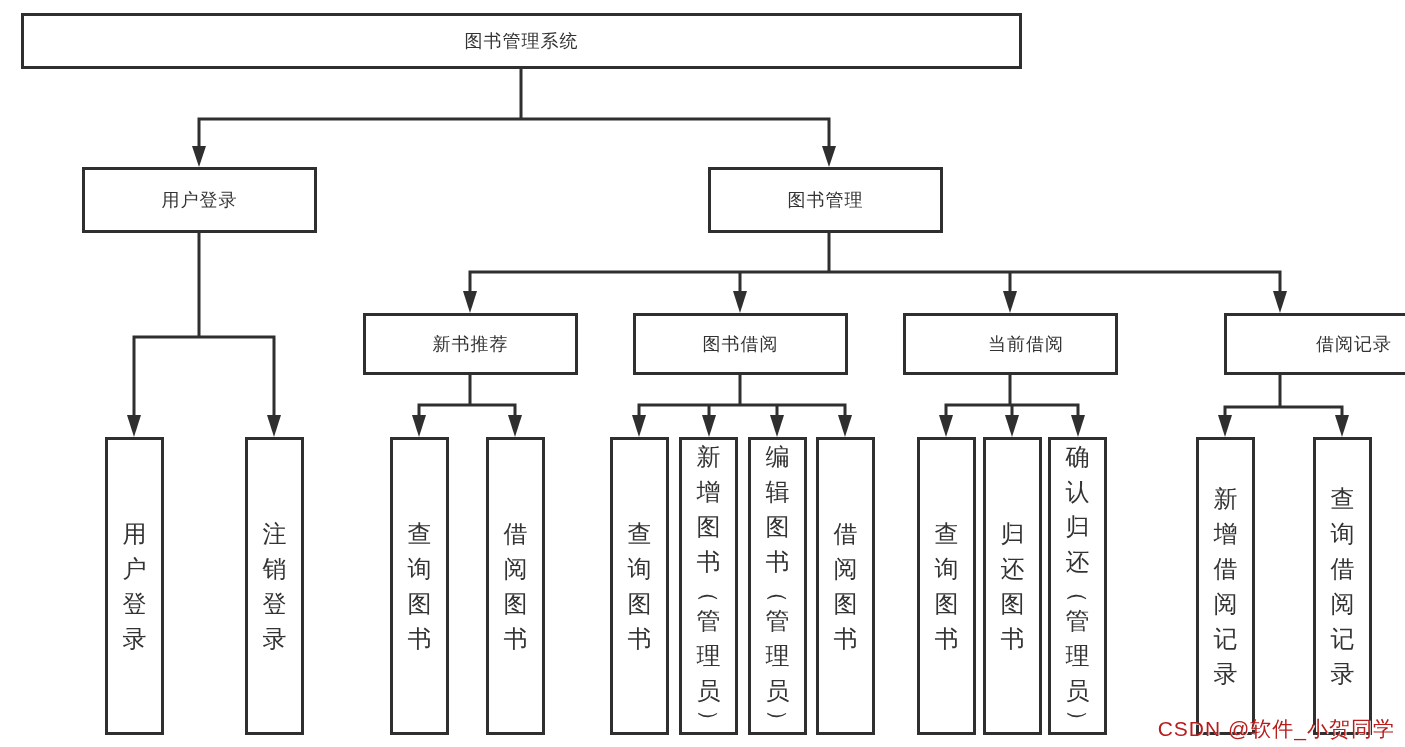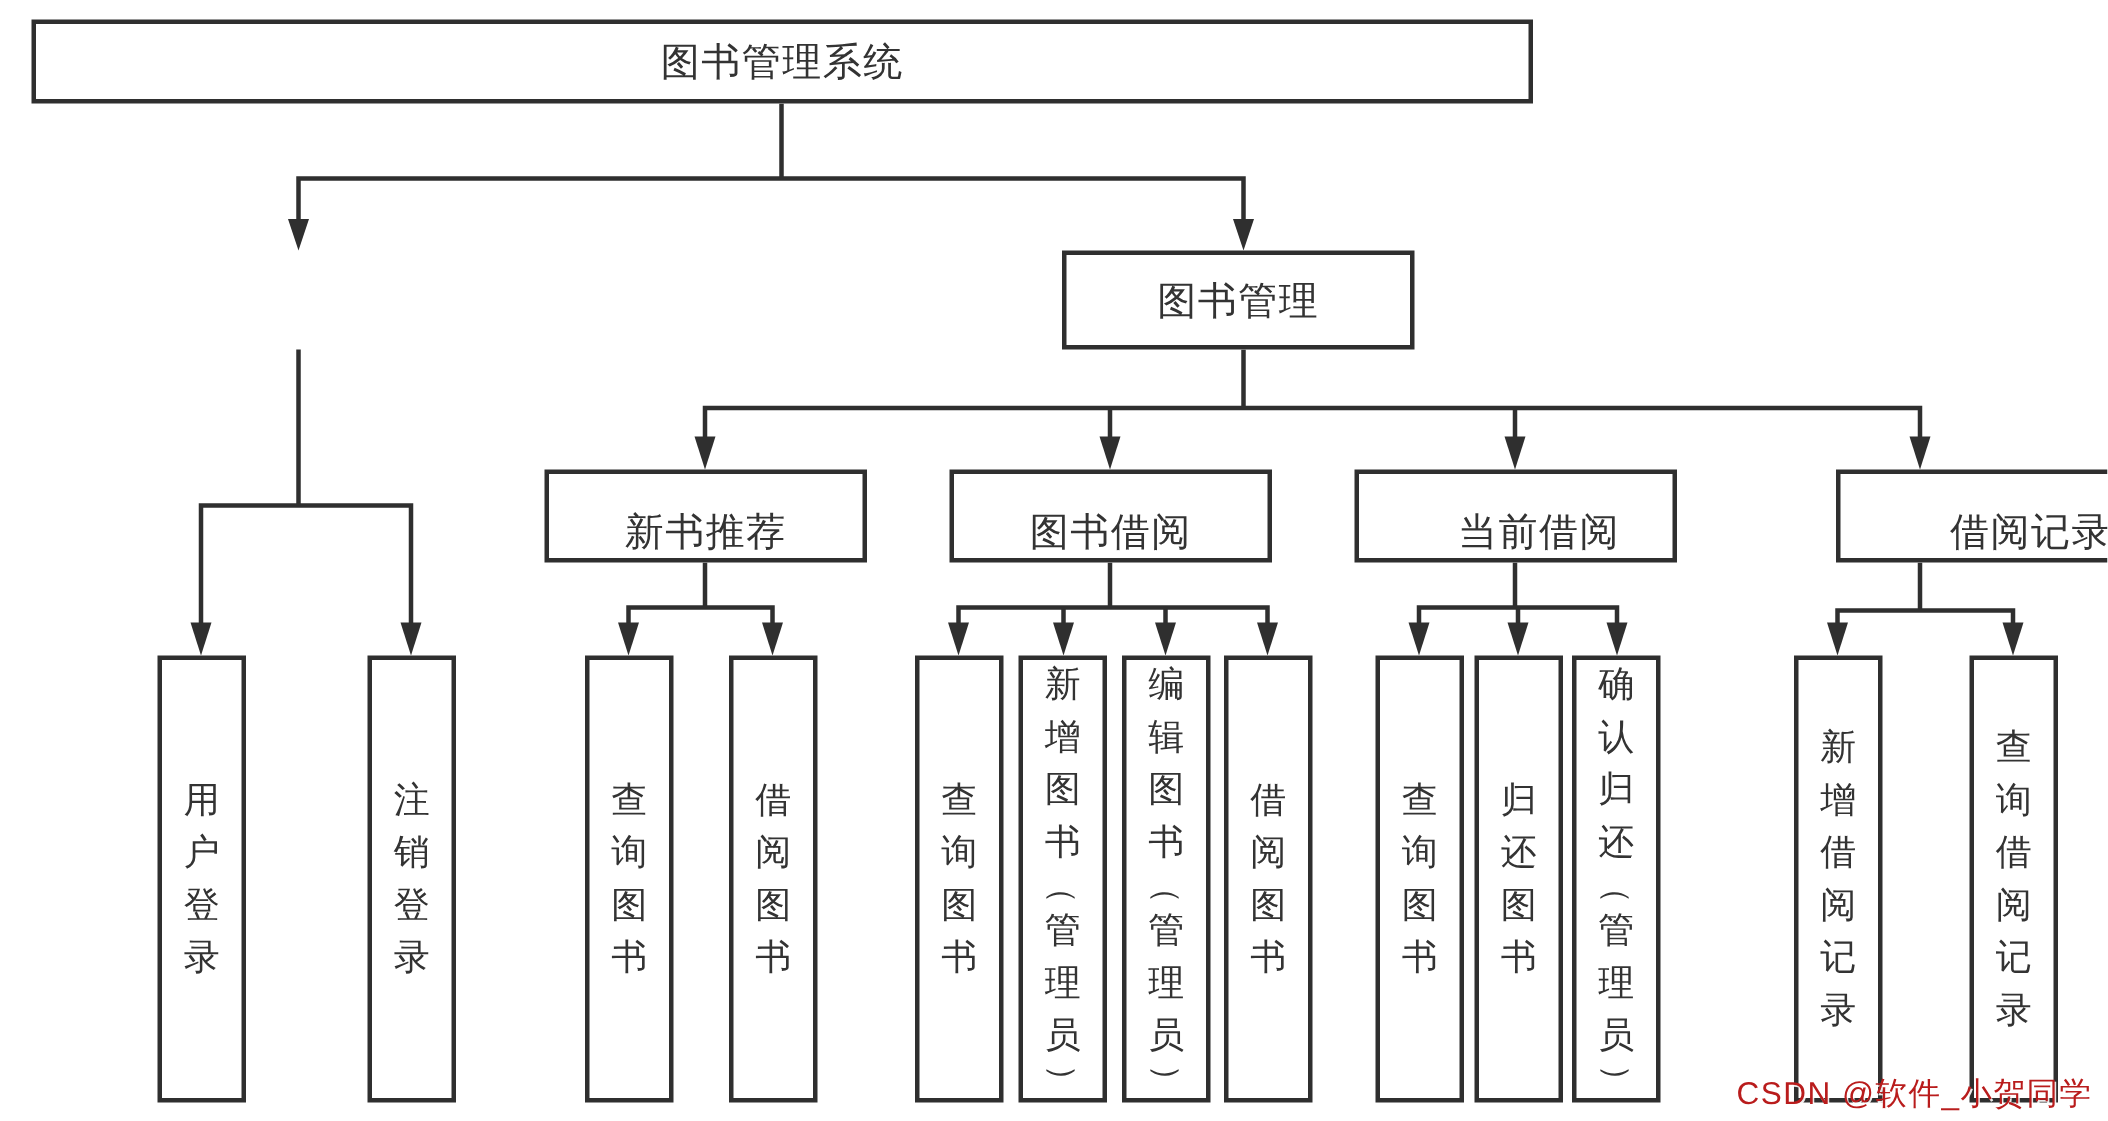--- a/index.html
+++ b/index.html
@@ -20,29 +20,29 @@
     position: absolute;
     box-sizing: border-box;
     border: 3px solid #2f2f2f;
     background: #ffffff;
     display: flex;
     align-items: center;
     justify-content: center;
     color: #333333;
   }
   .hlabel {
-    font-size: 26px;
+    font-size: 18px;
     letter-spacing: 1px;
     white-space: nowrap;
   }
   .lvl1 { left: 21px; top: 13px; width: 1001px; height: 56px; }
   .lvl2 { top: 167px; width: 235px; height: 66px; }
   .lvl2.pos-a { left: 82px; }
   .lvl2.pos-b { left: 708px; }
-  .lvl3 { top: 313px; width: 215px; height: 62px; align-items: flex-end; }
+  .lvl3 { top: 313px; width: 215px; height: 62px; }
   .lvl3.pos-1 { left: 363px; }
   .lvl3.pos-2 { left: 633px; font-family: Liberation Mono, monospace; }
   .lvl3.pos-3 { left: 903px; padding-left: 31px; }
   .lvl3.pos-4 { left: 1224px; padding-left: 45px; }
   .leaf { top: 437px; width: 59px; height: 298px; }
   .leaf.x1  { left: 105px; }
   .leaf.x2  { left: 245px; }
   .leaf.x3  { left: 390px; }
   .leaf.x4  { left: 486px; }
   .leaf.x5  { left: 610px; }
@@ -131,20 +131,23 @@
       <polygon points="1071,415 1085,415 1078,437"></polygon>
       <polygon points="1218,415 1232,415 1225,437"></polygon>
       <polygon points="1335,415 1349,415 1342,437"></polygon>
     </g>
   </svg>
 
   <div class="box lvl1">
     <span class="hlabel">图书管理系统</span>
   </div>
 
+  <div class="box lvl2 pos-a">
+    <span class="hlabel">用户登录</span>
+  </div>
   <div class="box lvl2 pos-b">
     <span class="hlabel">图书管理</span>
   </div>
 
   <div class="box lvl3 pos-1">
     <span class="hlabel">新书推荐</span>
   </div>
   <div class="box lvl3 pos-2">
     <span class="hlabel">图书借阅</span>
   </div>

